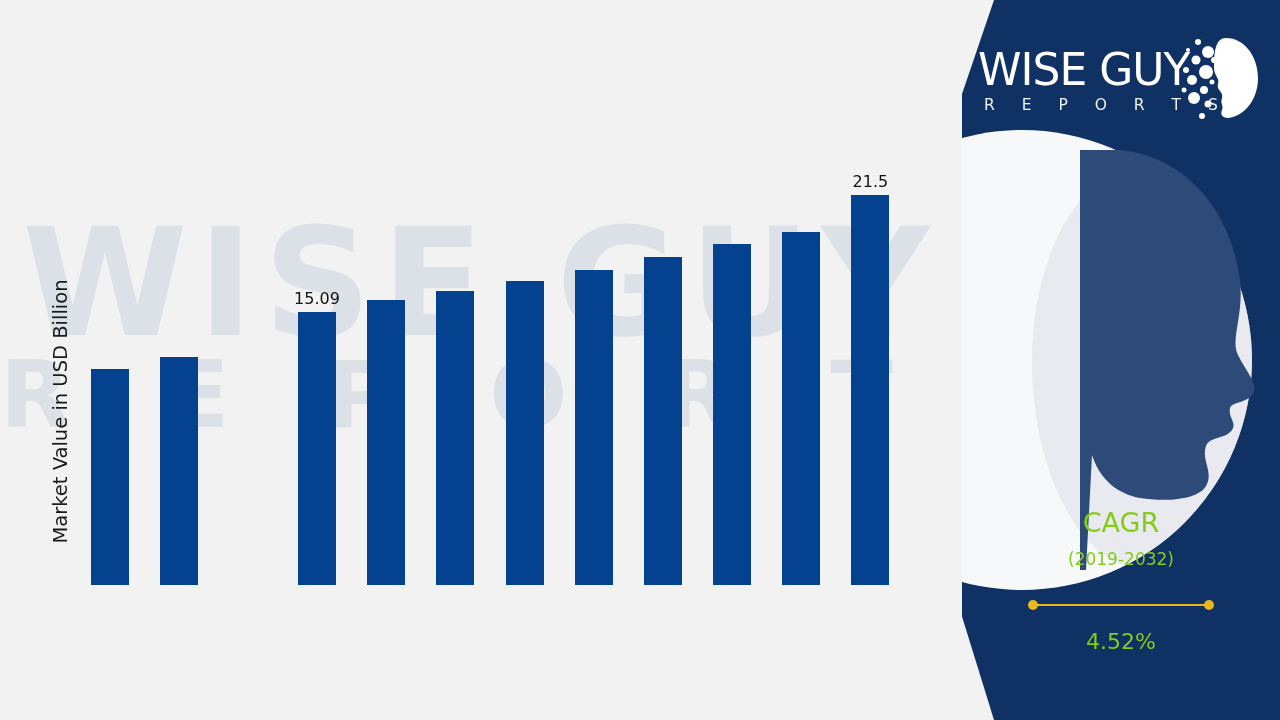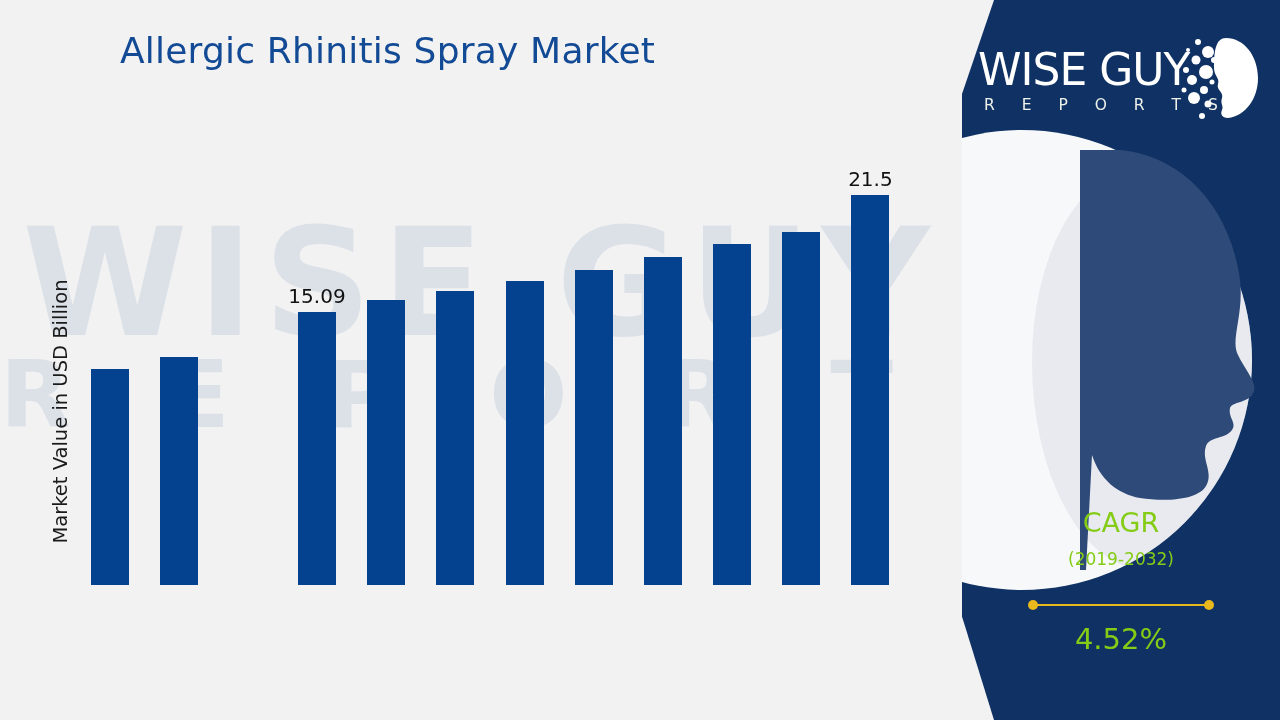--- a/index.html
+++ b/index.html
@@ -17,21 +17,21 @@
 
   .chart-title{position:absolute;left:120px;top:30px;font-size:36px;color:#134a95;letter-spacing:.2px;white-space:nowrap;}
 
   .ylabel{position:absolute;left:-110px;top:400px;width:340px;text-align:center;
           transform:rotate(-90deg);font-size:19.5px;color:#1a1a1a;white-space:nowrap;}
 
   .plot{position:absolute;left:75px;top:150px;width:830px;height:435px;}
 
   .bar-group{position:absolute;bottom:0;width:38px;}
   .bar{position:absolute;bottom:0;left:0;width:38px;background:#04418f;}
-  .bar-val{position:absolute;left:50%;transform:translateX(-50%);font-size:20px;color:#111;white-space:nowrap;}
+  .bar-val{position:absolute;left:50%;transform:translateX(-50%);font-size:16px;color:#111;white-space:nowrap;}
 
   
   .brand-panel{position:absolute;left:962px;top:0;width:318px;height:720px;background:#0f3163;overflow:hidden;}
 
   .wedge{position:absolute;left:-2px;top:0;width:34px;height:100px;background:#f2f2f2;
          clip-path:polygon(0 0,100% 0,0 100%);}
   .wedge-b{position:absolute;left:-2px;bottom:0;width:34px;height:110px;background:#f2f2f2;
          clip-path:polygon(0 0,0 100%,100% 100%);}
 
   .circle-art{position:absolute;left:-170px;top:130px;width:460px;height:460px;border-radius:50%;
@@ -47,35 +47,34 @@
   .logo-reports{position:absolute;left:12px;top:66px;font-size:15.5px;color:#eef2ea;letter-spacing:11px;white-space:nowrap;}
   .logo-head{position:absolute;right:2px;top:2px;width:92px;height:92px;}
 
   .cagr-block{position:absolute;left:0;top:505px;width:318px;text-align:center;color:#84cc16;}
   .cagr-line1{font-size:27px;line-height:36px;}
   .cagr-line2{font-size:17px;line-height:36px;}
   .cagr-rule{position:relative;width:186px;height:12px;margin:22px auto 0 auto;}
   .cagr-rule .bar-rule{position:absolute;left:6px;top:5px;width:174px;height:2px;background:#e8b81c;}
   .cagr-rule .dot{position:absolute;top:1px;width:10px;height:10px;border-radius:50%;background:#e8b81c;}
   .cagr-rule .dot.l{left:0;} .cagr-rule .dot.r{right:0;}
-  .cagr-value{font-size:29px;margin-top:11px;}
+  .cagr-value{font-size:22px;margin-top:18px;}
 </style>
 </head>
 <body>
 
 <div class="page">
 
   <div class="chart-panel">
 
     <div class="wm">
       <span>WISE GUY</span>
       <span class="l2">R E P O R T S</span>
     </div>
 
-    <div class="chart-title">Allergic Rhinitis Spray Market</div>
 
     <div class="ylabel">Market Value in USD Billion</div>
 
     <div class="plot" id="plot">
         <div class="bar-group" style="left: 15.5833px; height: 435px;">
           <div class="bar" style="height: 215.688px; background: rgb(4, 65, 143);"></div>
         </div>
         <div class="bar-group" style="left: 84.75px; height: 435px;">
           <div class="bar" style="height: 228.375px; background: rgb(4, 65, 143);"></div>
         </div>

